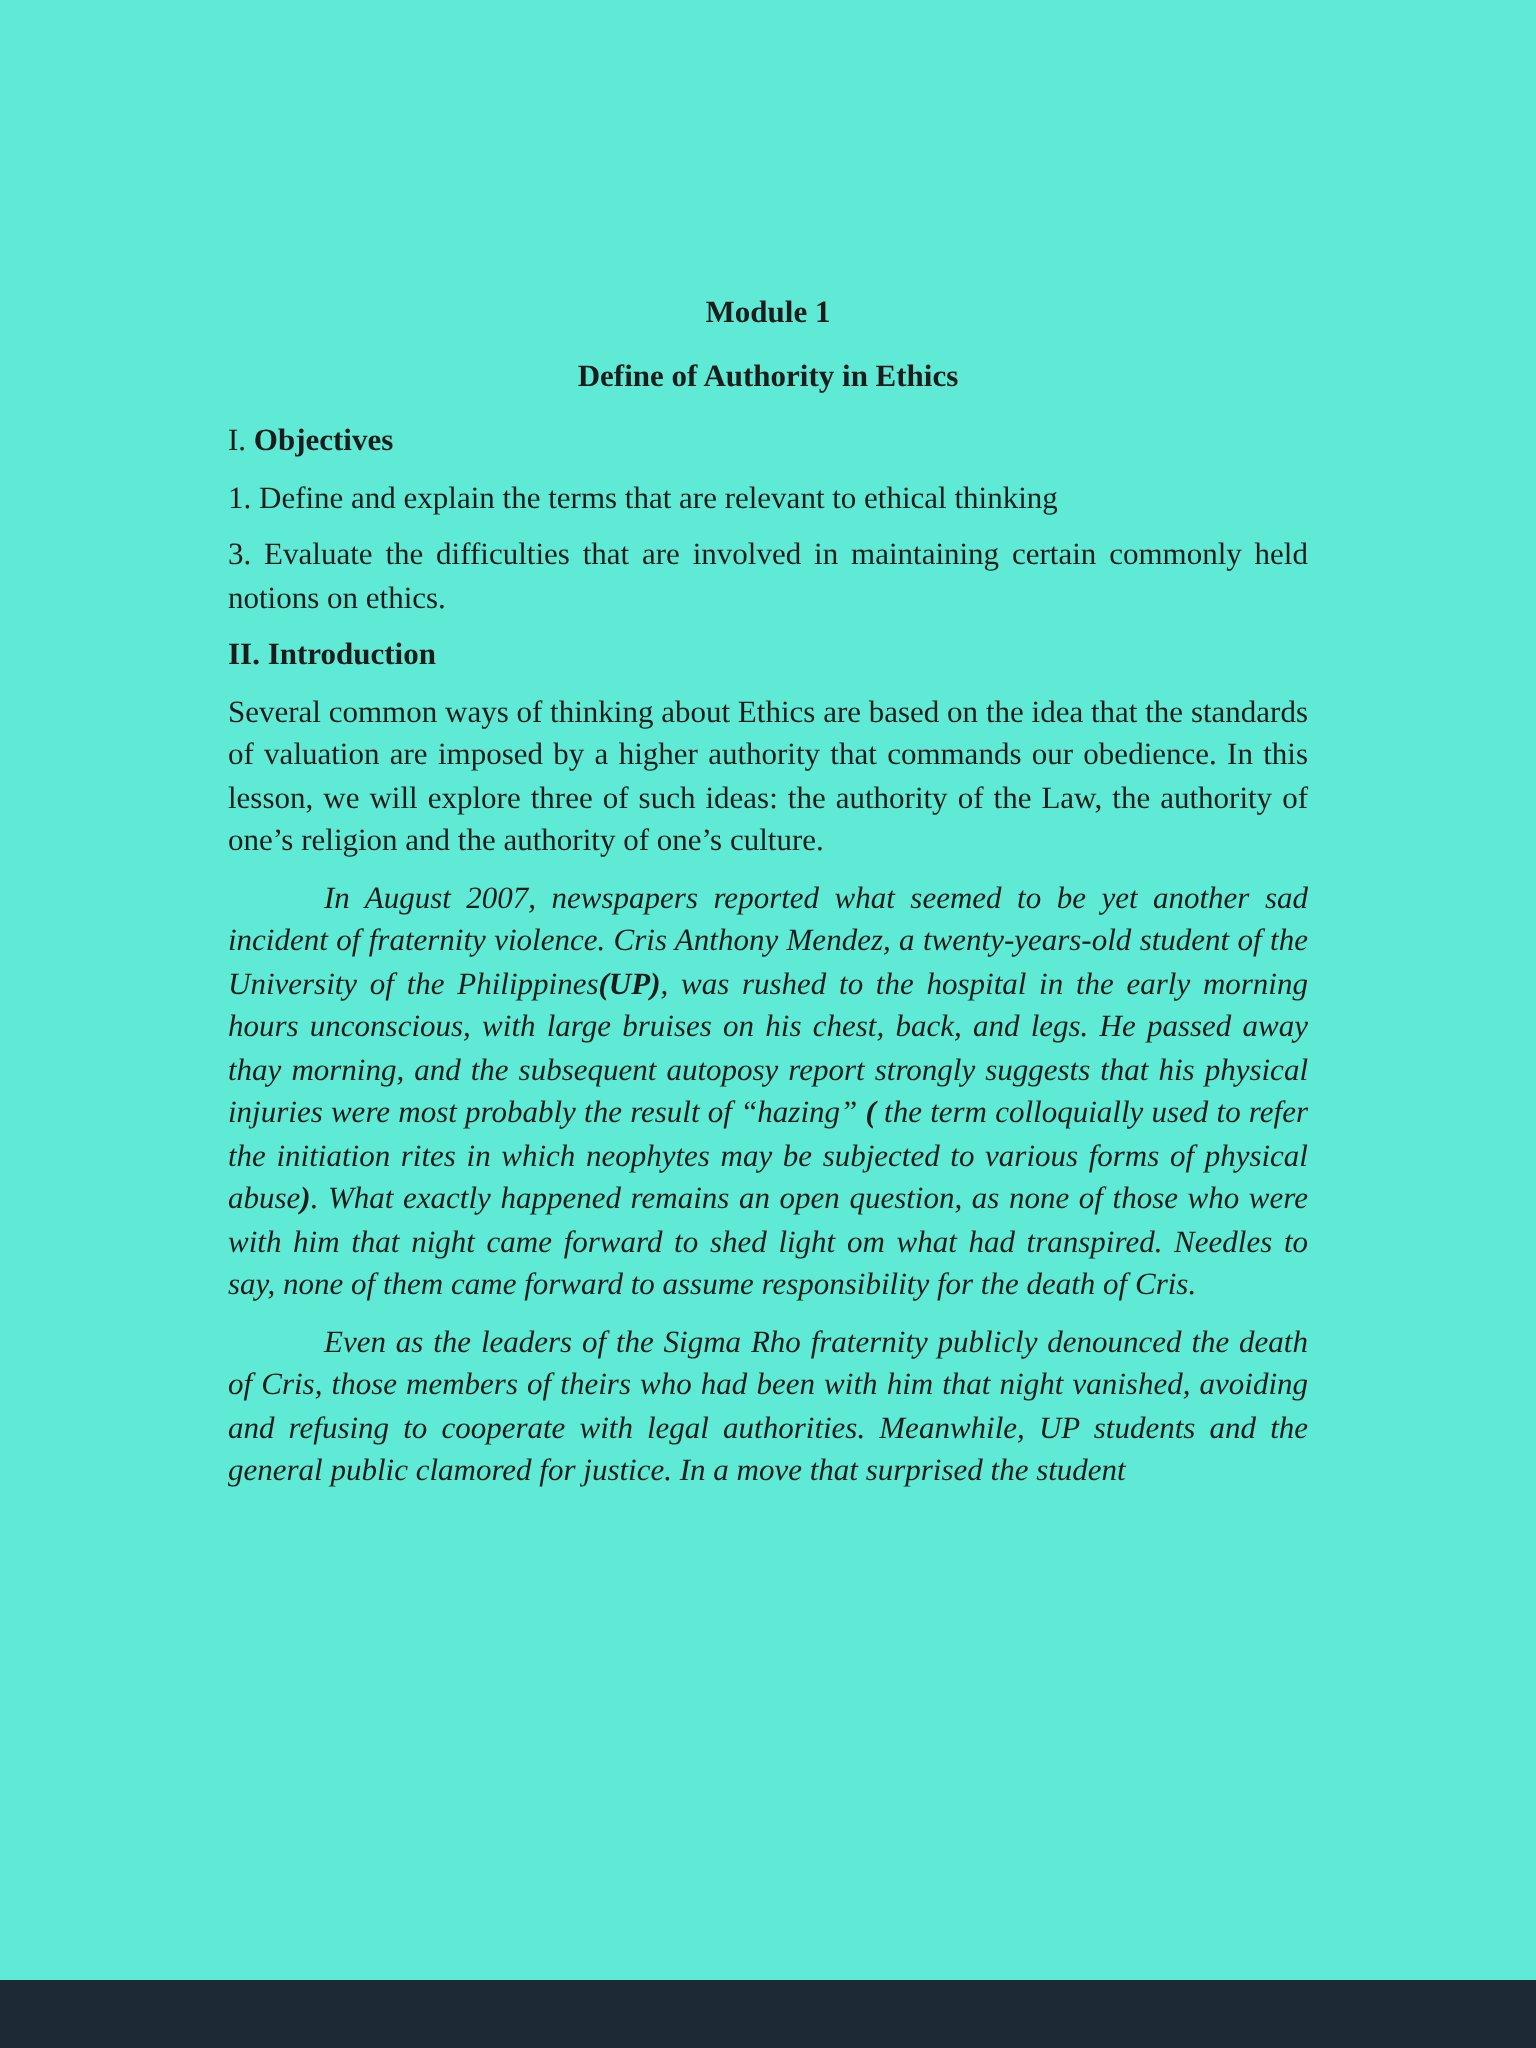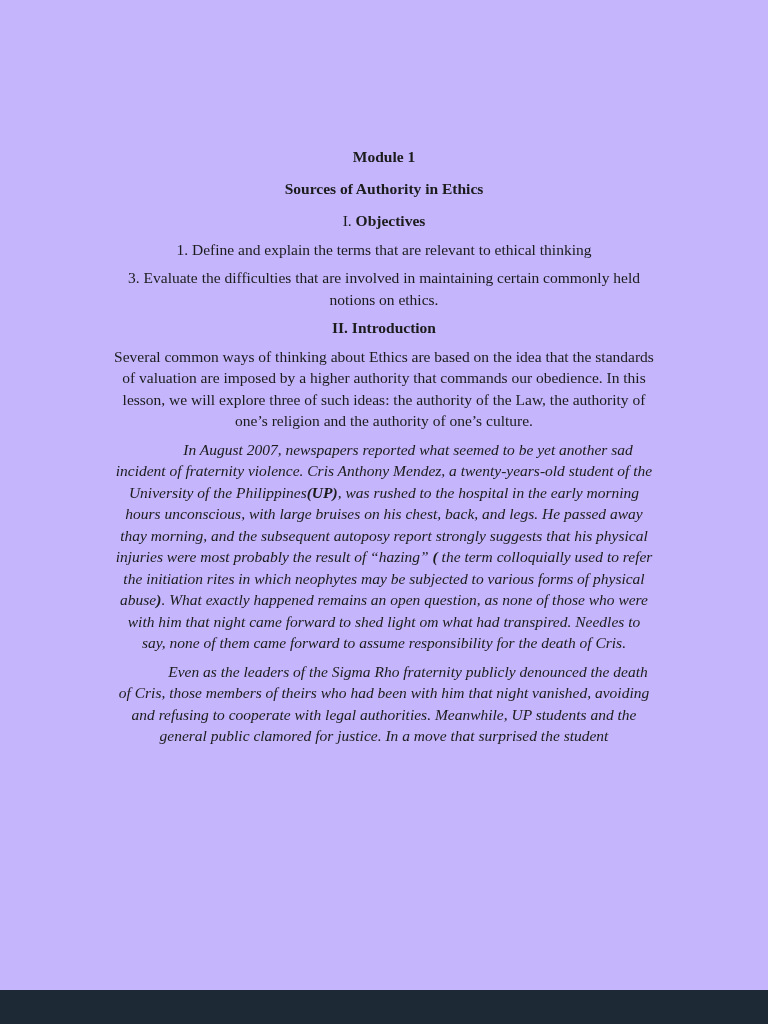--- a/index.html
+++ b/index.html
@@ -13,27 +13,26 @@
     overflow: hidden;
     font-family: "Liberation Serif", "DejaVu Serif", serif;
     color: #1c1c1c;
   }
   .page {
     position: absolute;
     top: 0; left: 0;
     width: 768px;
     height: 990px;
     padding: 146px 114px 0 114px;
-    background: #c4b5fd;
+    background: #5eead4;
   }
   .page p {
     font-size: 15.5px;
     line-height: 21.5px;
     margin: 0 0 7px 0;
-    text-align: center;
   }
   .title-block p {
     text-align: center;
     font-weight: bold;
     line-height: 22px;
     margin-bottom: 10px;
   }
   .heading { font-weight: bold; }
   .bold { font-weight: bold; }
   .justify { text-align: justify; }
@@ -51,21 +50,21 @@
 </style>
 </head>
 <body>
 
 <div class="viewer">
 
   <div class="page">
 
     <div class="title-block">
       <p>Module 1</p>
-      <p>Sources of Authority in Ethics</p>
+      <p>Define of Authority in Ethics</p>
     </div>
 
     <p class="gap-lg"><span>I. </span><span class="bold">Objectives</span></p>
 
 
     <p class="justify">1. Define and explain the terms that are relevant to ethical thinking</p>
     <p class="justify">3. Evaluate the difficulties that are involved in maintaining certain commonly held notions on ethics.</p>
 
     <p class="heading">II. Introduction</p>
 

